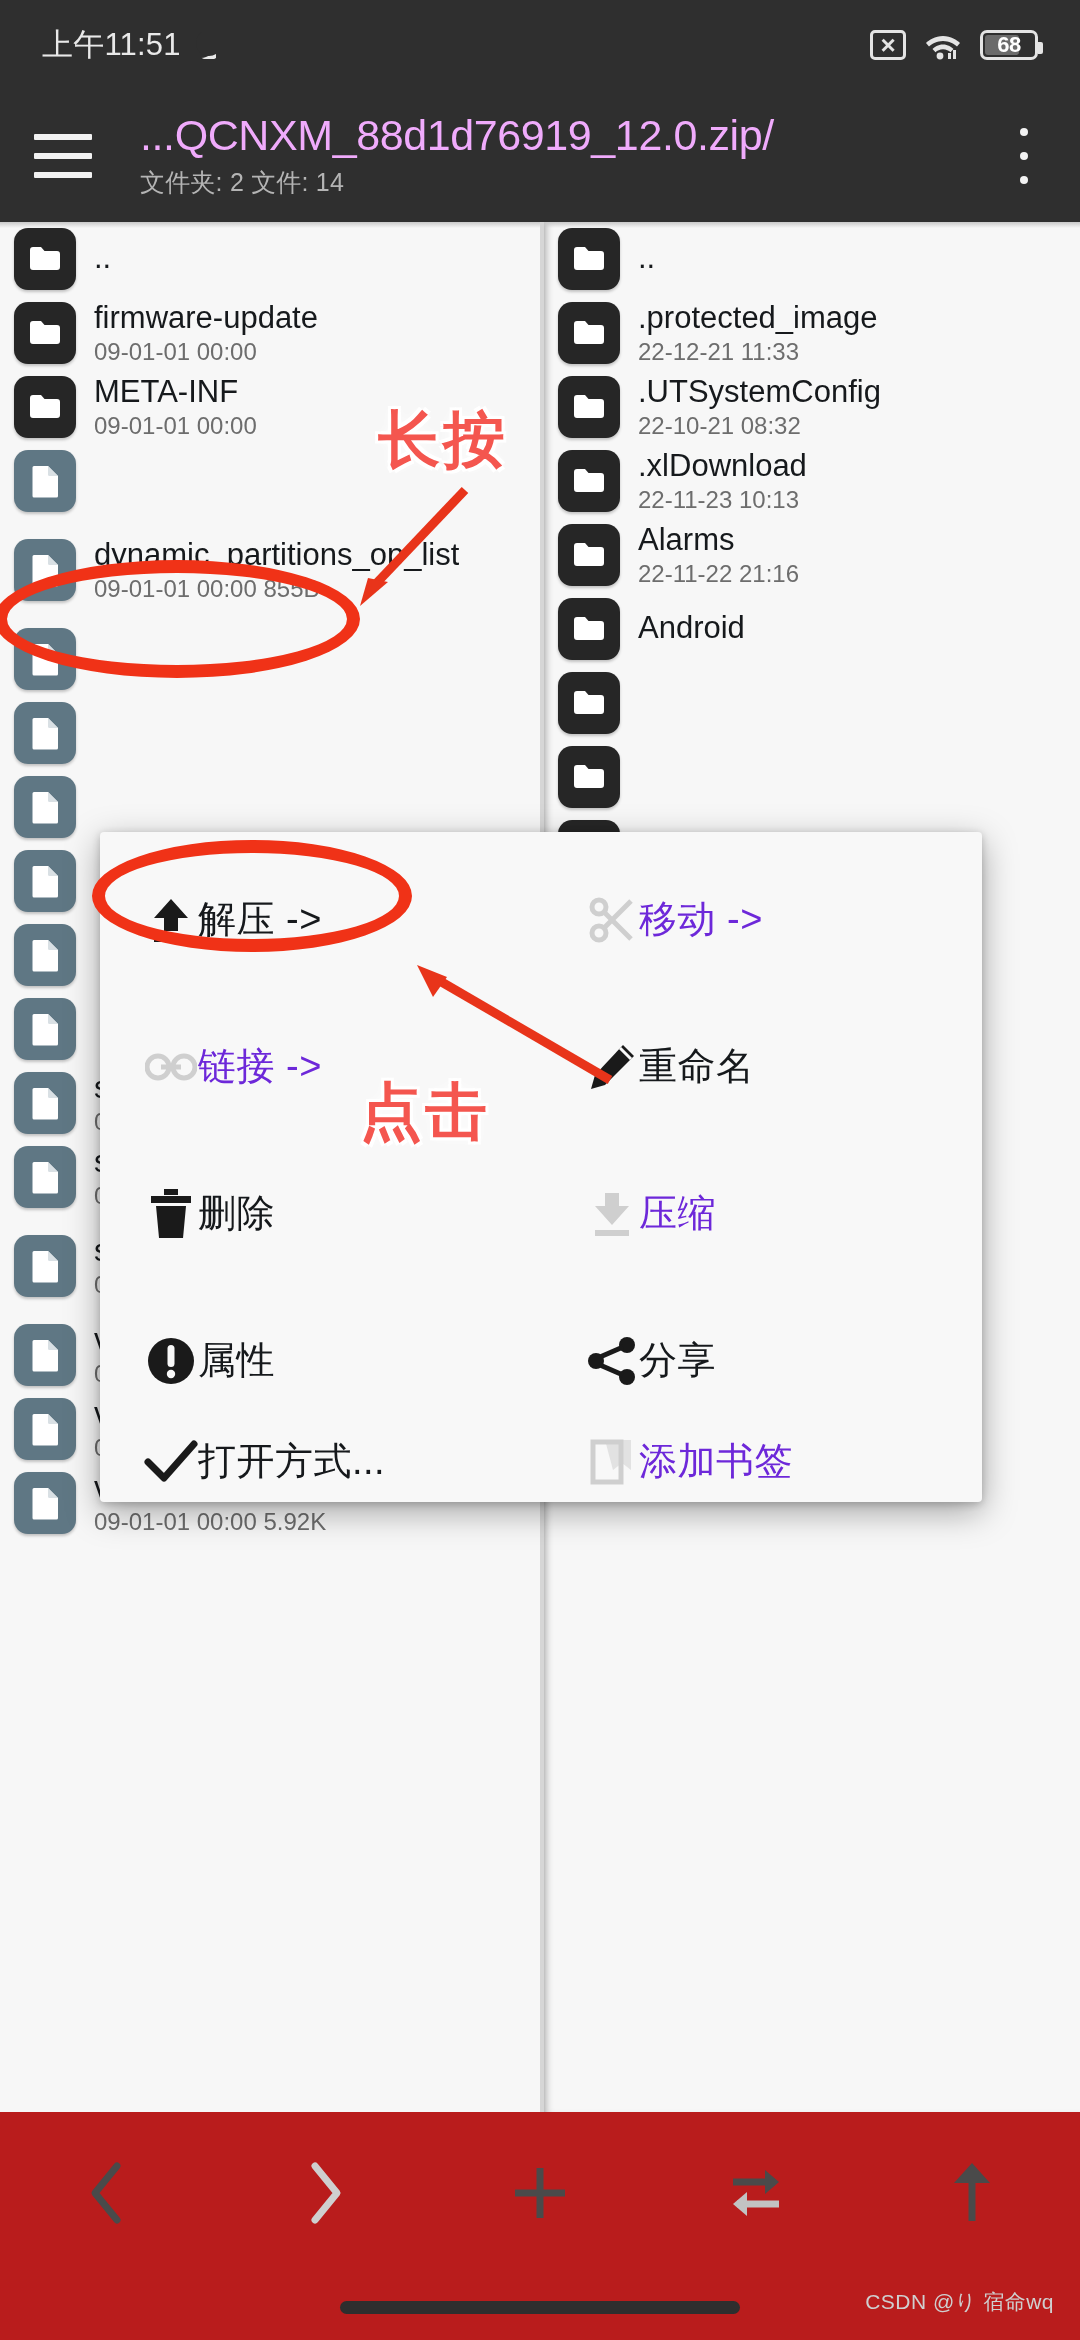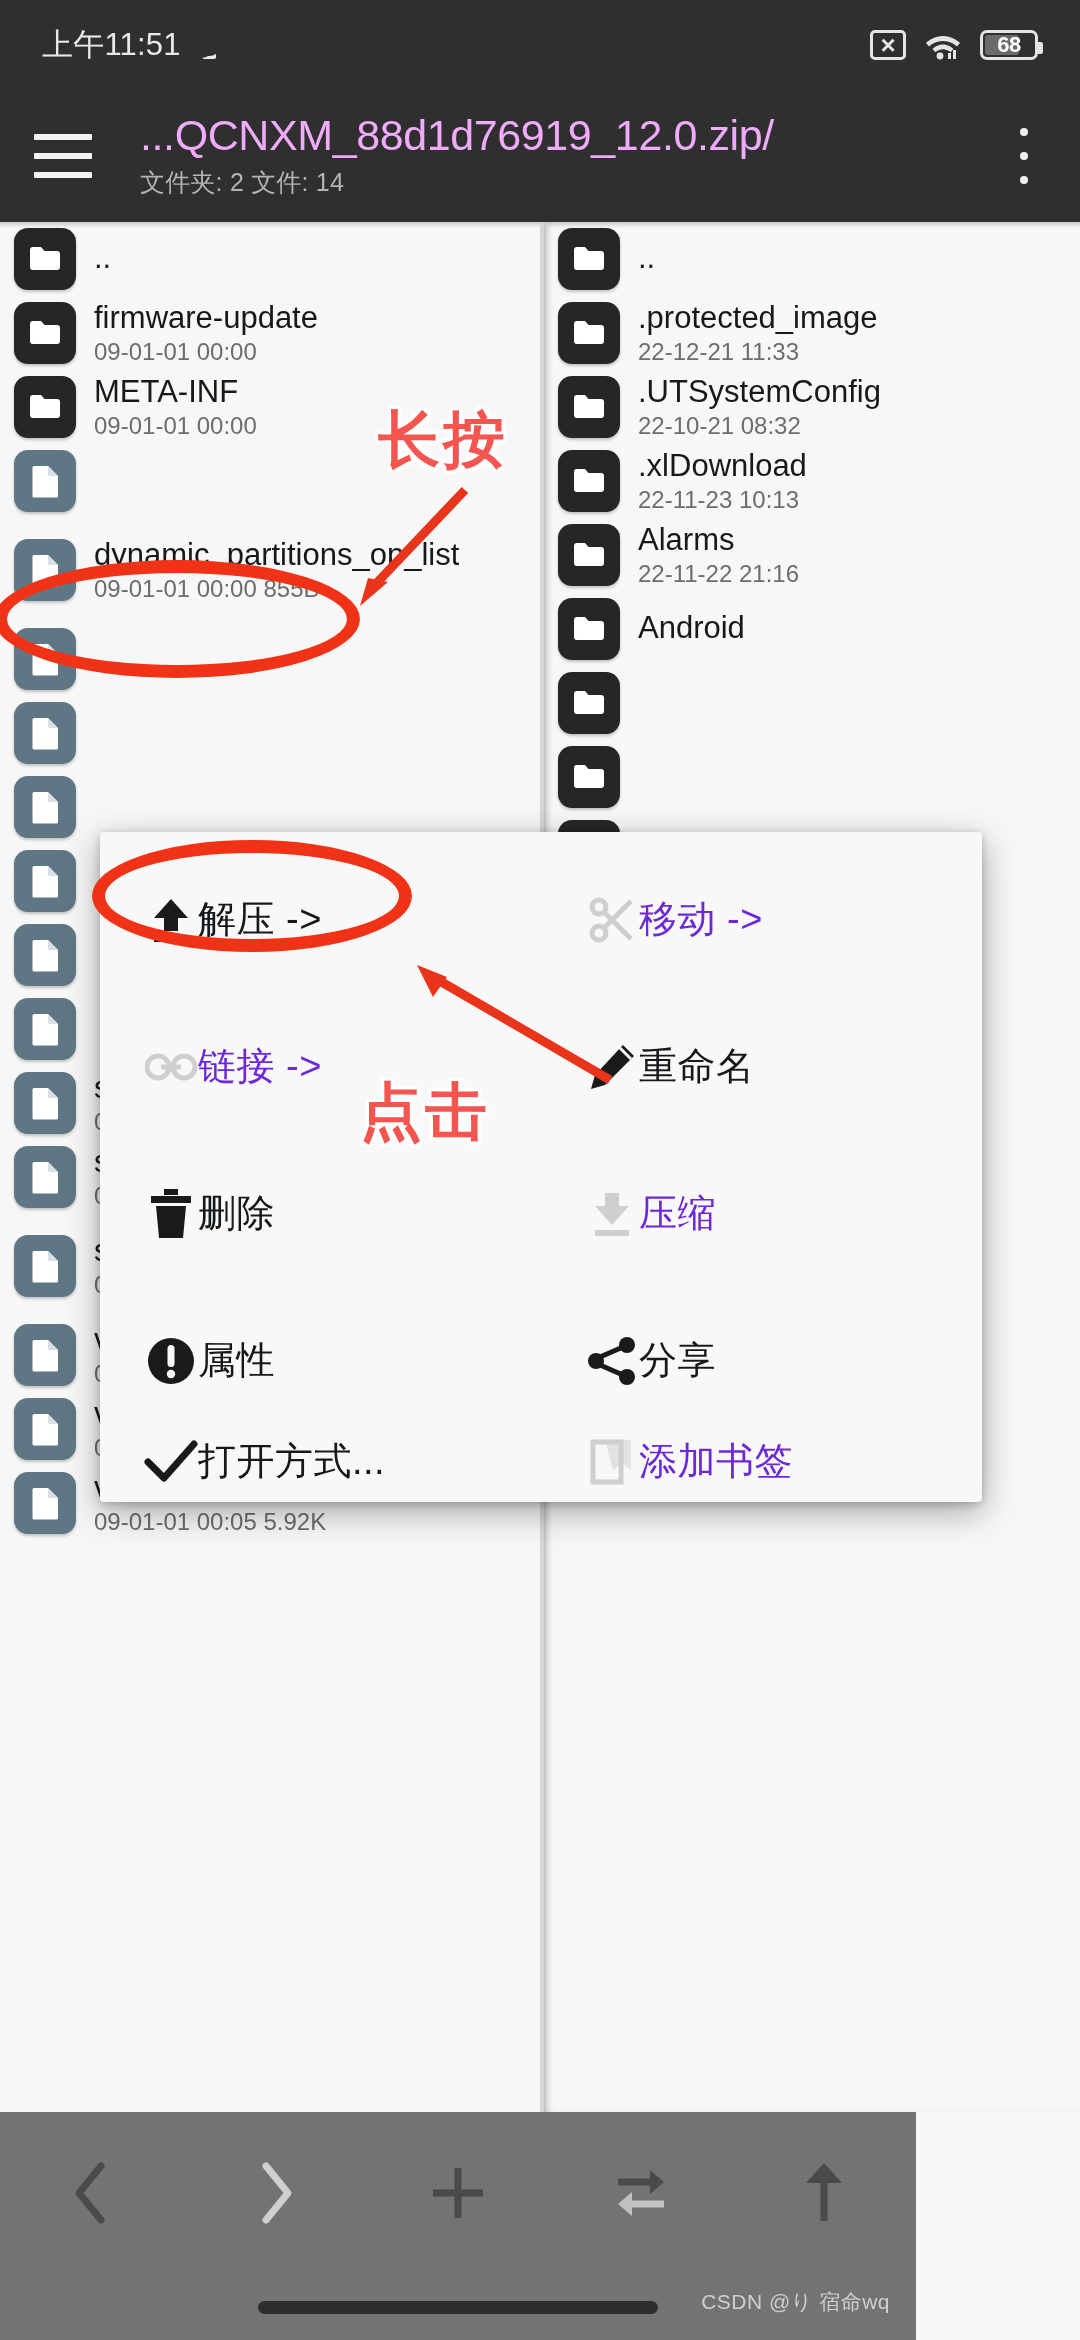--- a/index.html
+++ b/index.html
@@ -100,22 +100,22 @@
   .anno-text {
     font-size: 62px; font-weight: 700; color:#f4564f; letter-spacing: 3px;
     text-shadow: 0 0 6px #fff, 0 0 6px #fff, 3px 3px 0 #fff, -3px -3px 0 #fff,
                  3px -3px 0 #fff, -3px 3px 0 #fff, 0 0 12px #fff;
     font-family: "DejaVu Sans", "Liberation Sans", sans-serif;
   }
   .ellipse { position:absolute; border: 13px solid #f03217; border-radius: 50%; z-index: 55; }
 
   
   .bottombar {
-    position:absolute; left:0; bottom:0; width:916px; height: 228px;
-    background:#737373; display:flex; align-items:flex-start; justify-content:space-around;
+    position:absolute; left:0; bottom:0; width:1080px; height: 228px;
+    background:#b91c1c; display:flex; align-items:flex-start; justify-content:space-around;
     padding-top: 26px;
   }
   .bb { width: 120px; height: 110px; display:flex; align-items:center; justify-content:center; }
   .gesture { position:absolute; left:50%; transform:translateX(-50%); bottom: 26px; width: 400px; height: 13px; background:#2e2e2e; border-radius: 7px; }
   .watermark { position:absolute; right: 26px; bottom: 24px; font-size: 21px; color:#cfcfcf; letter-spacing:.5px; }
 </style>
 </head>
 <body>
 
 <div id="screen">
@@ -350,21 +350,21 @@
         </div>
         <div class="row">
           <div class="ic file">
             <svg width="30" height="34" viewBox="0 0 30 34">
               <path d="M4 2 h14 l10 10 v20 a1.5 1.5 0 0 1-1.5 1.5 H4 A1.5 1.5 0 0 1 2.5 32 V3.5 A1.5 1.5 0 0 1 4 2 Z" fill="#ffffff"></path>
               <path d="M18 2 L28 12 H19.5 A1.5 1.5 0 0 1 18 10.5 Z" fill="#d9e0e4"></path>
             </svg>
           </div>
           <div class="txt">
             <div class="nm">vendor.transfer.list</div>
-            <div class="meta">09-01-01 00:05  5.92K</div>
+            <div class="meta">09-01-01 00:00  5.92K</div>
           </div>
         </div>
       </div>
     <div class="pane right" id="pane-right">
         <div class="row">
           <div class="ic folder">
             <svg width="34" height="28" viewBox="0 0 34 28">
               <path d="M2 5 a3 3 0 0 1 3-3 h8 l3.5 4 H29 a3 3 0 0 1 3 3 v13 a3 3 0 0 1-3 3 H5 a3 3 0 0 1-3-3 Z" fill="#ffffff"></path>
             </svg>
           </div>

